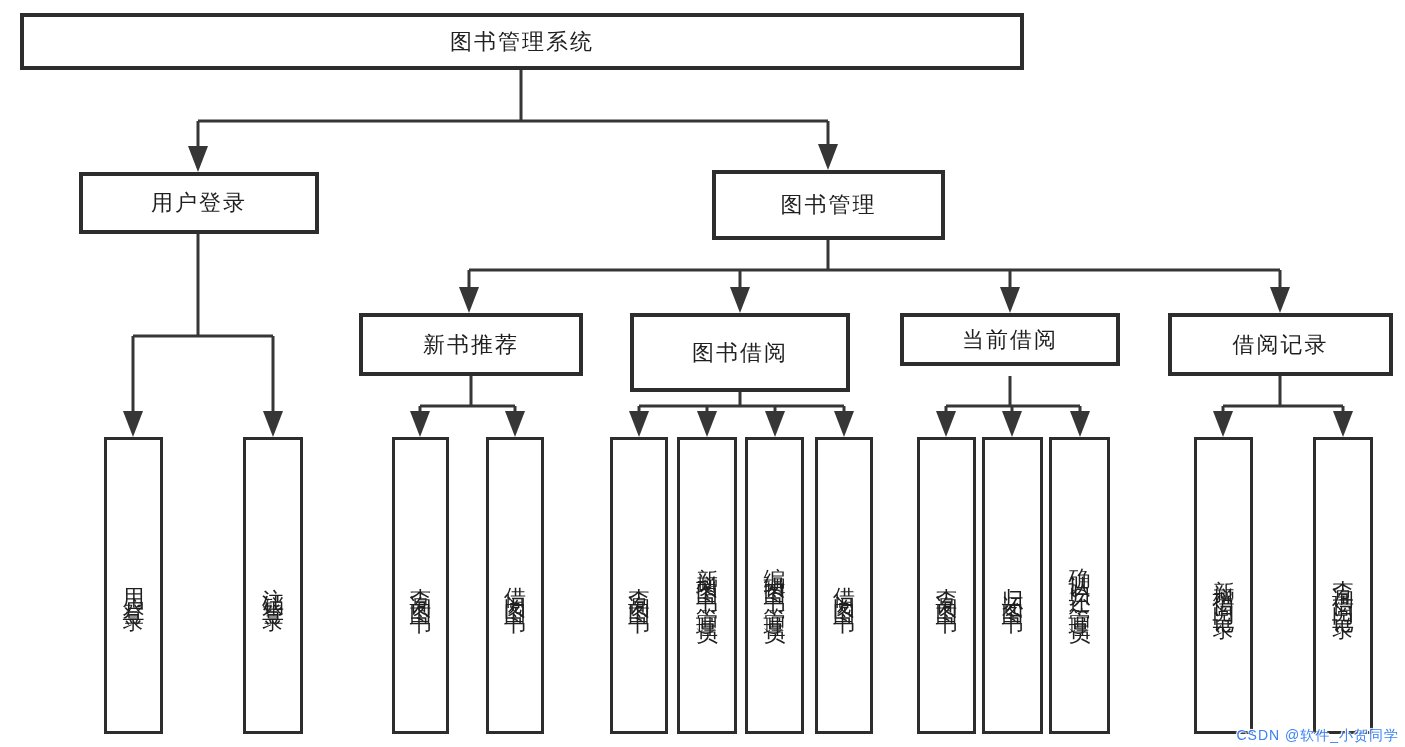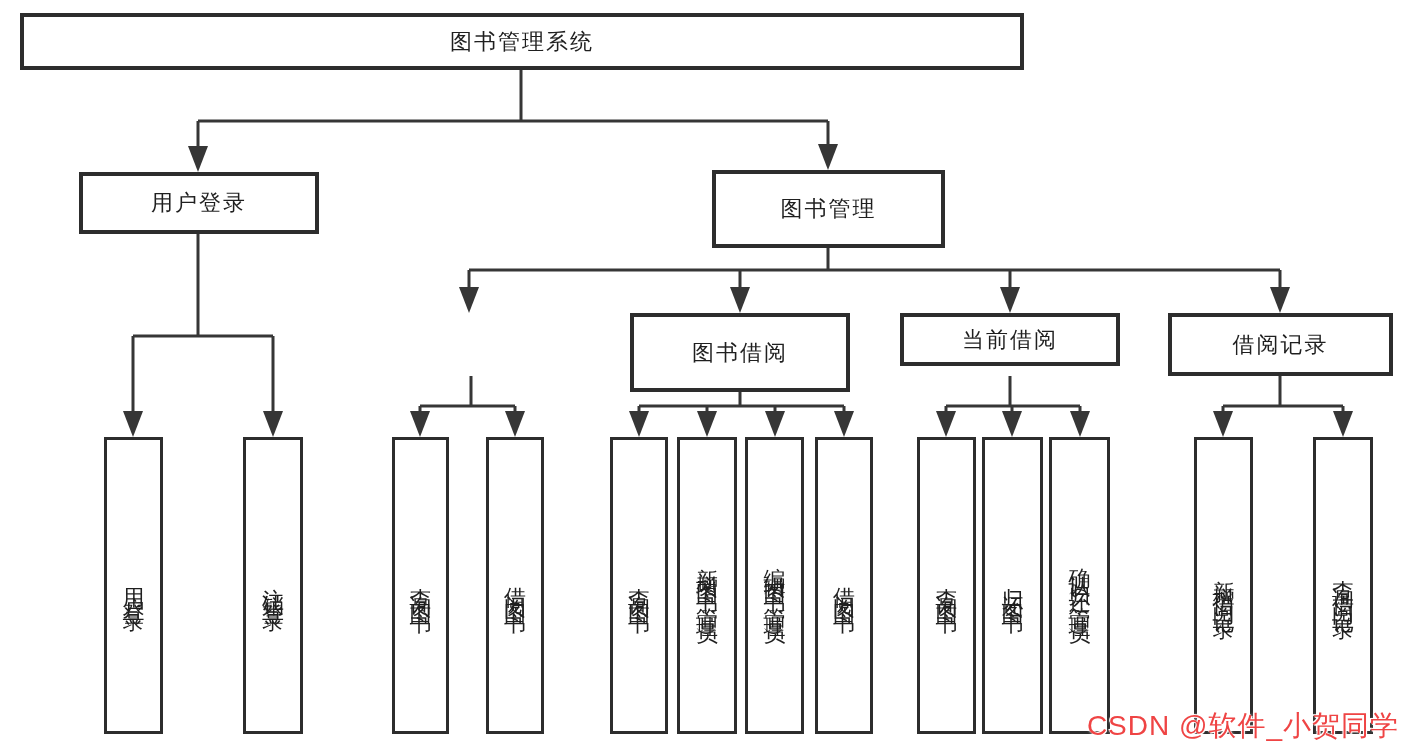--- a/index.html
+++ b/index.html
@@ -30,22 +30,22 @@
     border-width:3px;
     writing-mode:vertical-rl;
     text-orientation:mixed;
     font-size:22px;
     letter-spacing:8px;
     line-height:1;
   }
   .watermark{
     position:absolute;
     right:6px;bottom:2px;
-    font-size:28px;
-    color:#ef4444;
+    font-size:14px;
+    color:#3b82f6;
     text-shadow:0 0 3px #ffffff,1px 1px 0 #ffffff,-1px -1px 0 #ffffff;
     letter-spacing:1px;
     z-index:5;
     white-space:nowrap;
   }
 </style>
 </head>
 <body>
 
 <div class="canvas">
@@ -75,22 +75,23 @@
       <polygon points="936,411 956,411 946,437" fill="#363636"></polygon>
       <polygon points="1002,411 1022,411 1012,437" fill="#363636"></polygon>
       <polygon points="1070,411 1090,411 1080,437" fill="#363636"></polygon>
       <polygon points="1213,411 1233,411 1223,437" fill="#363636"></polygon>
       <polygon points="1333,411 1353,411 1343,437" fill="#363636"></polygon>
     </svg>
 
   <div class="node hbox" style="left:20px;top:13px;width:1004px;height:57px">图书管理系统</div>
 
   <div class="node hbox" style="left:79px;top:172px;width:240px;height:62px">用户登录</div>
-  <div class="node hbox" style="left:712px;top:170px;width:233px;height:78px">图书管理</div>
+  <div class="node hbox" style="left:712px;top:170px;width:233px;height:70px">图书管理</div>
 
+  <div class="node hbox" style="left:359px;top:313px;width:224px;height:63px">新书推荐</div>
   <div class="node hbox" style="left:630px;top:313px;width:220px;height:79px">图书借阅</div>
   <div class="node hbox" style="left:900px;top:313px;width:220px;height:53px">当前借阅</div>
   <div class="node hbox" style="left:1168px;top:313px;width:225px;height:63px">借阅记录</div>
 
   <div class="node vbox" style="left:104px;top:437px;width:59px;height:297px">用户登录</div>
   <div class="node vbox" style="left:243px;top:437px;width:60px;height:297px">注销登录</div>
 
   <div class="node vbox" style="left:392px;top:437px;width:57px;height:297px">查询图书</div>
   <div class="node vbox" style="left:486px;top:437px;width:58px;height:297px">借阅图书</div>
 

